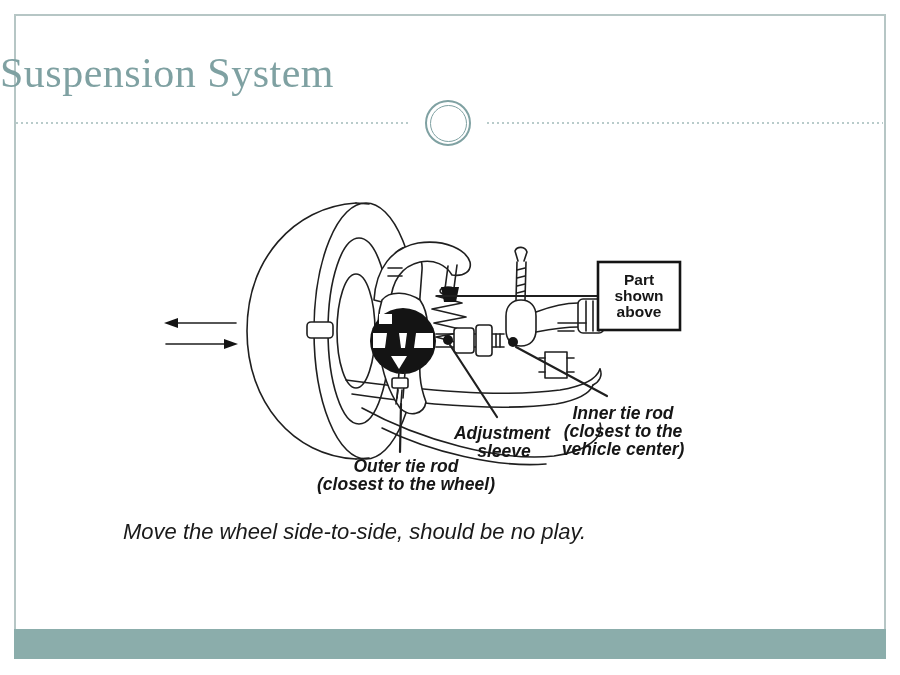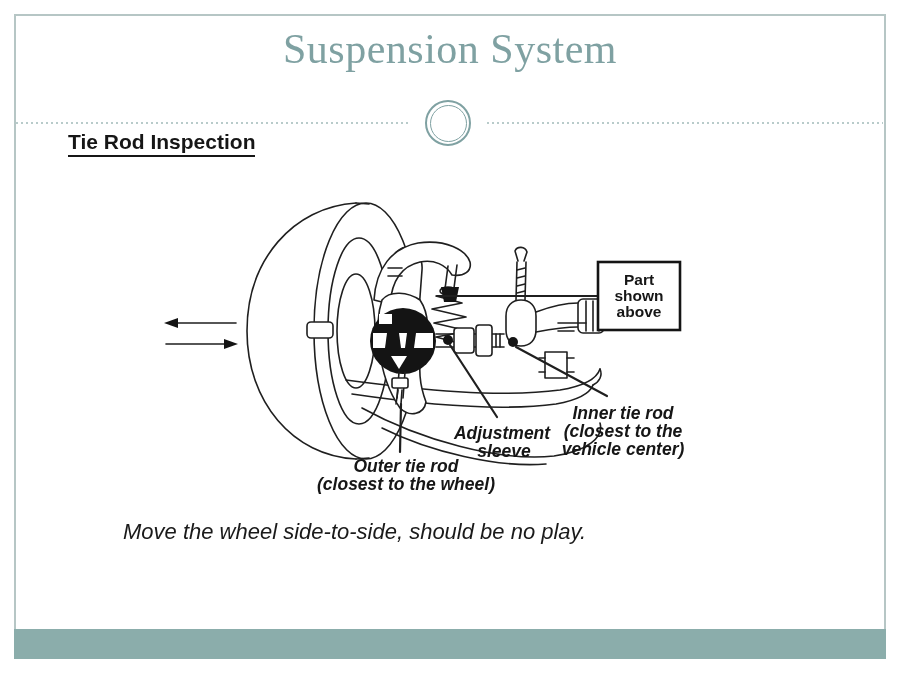--- a/index.html
+++ b/index.html
@@ -12,21 +12,21 @@
   html,body{margin:0;padding:0;background:#ffffff;}
   .page{
     position:relative;width:900px;height:675px;background:#ffffff;
     font-family:"Liberation Sans",sans-serif;overflow:hidden;
   }
   .slide-frame{
     position:absolute;left:14px;top:14px;width:872px;height:645px;
     border:2px solid var(--border);box-sizing:border-box;background:#fff;
   }
   .slide-title{
-    position:absolute;left:0;top:26px;width:900px;text-align:center;
+    position:absolute;left:0;top:50px;width:900px;
     font-family:"Liberation Serif",serif;font-size:42px;line-height:1.1;
     color:var(--accent);letter-spacing:0.5px;
   }
   .divider-seg{
     position:absolute;top:122px;height:2px;
     background:repeating-linear-gradient(90deg,var(--dots) 0 2px,transparent 2px 5px);
   }
   .divider-left{left:16px;width:392px;}
   .divider-right{left:487px;width:396px;}
   .divider-circle{
@@ -68,21 +68,20 @@
   <div class="slide-frame"></div>
 
   <div class="slide-title">Suspension System</div>
 
   <div class="divider-seg divider-left"></div>
   <div class="divider-seg divider-right"></div>
   <div class="divider-circle">
     <div class="divider-circle-inner"></div>
   </div>
 
-  <div class="section-heading">Tie Rod Inspection</div>
 
   <svg class="diagram" width="560" height="330" viewBox="150 185 560 330" xmlns="http://www.w3.org/2000/svg">
 
     <g>
       <path class="ln" d="M356 203 C293 207 247 260 247 331 C247 402 293 456 356 459"></path>
       <line class="ln" x1="356" y1="203" x2="369" y2="204"></line>
       <line class="ln" x1="356" y1="459" x2="369" y2="458"></line>
       <ellipse class="ln" cx="366" cy="331" rx="52" ry="128"></ellipse>
       <ellipse class="ln" cx="359" cy="331" rx="31" ry="93"></ellipse>
       <ellipse class="ln" cx="356" cy="331" rx="19" ry="57"></ellipse>

